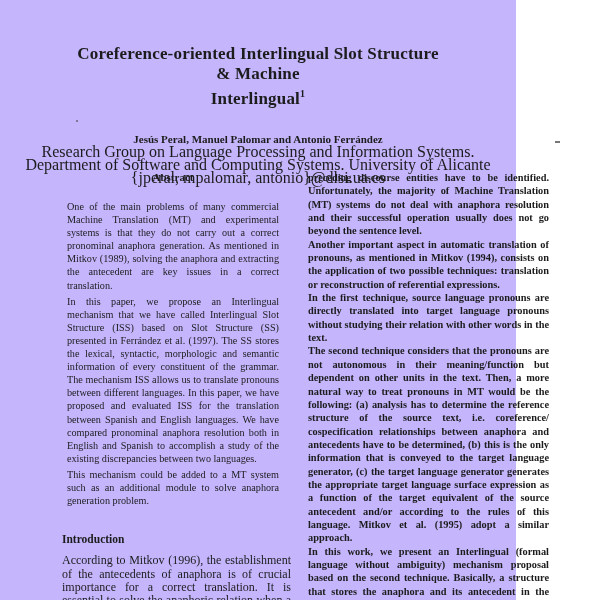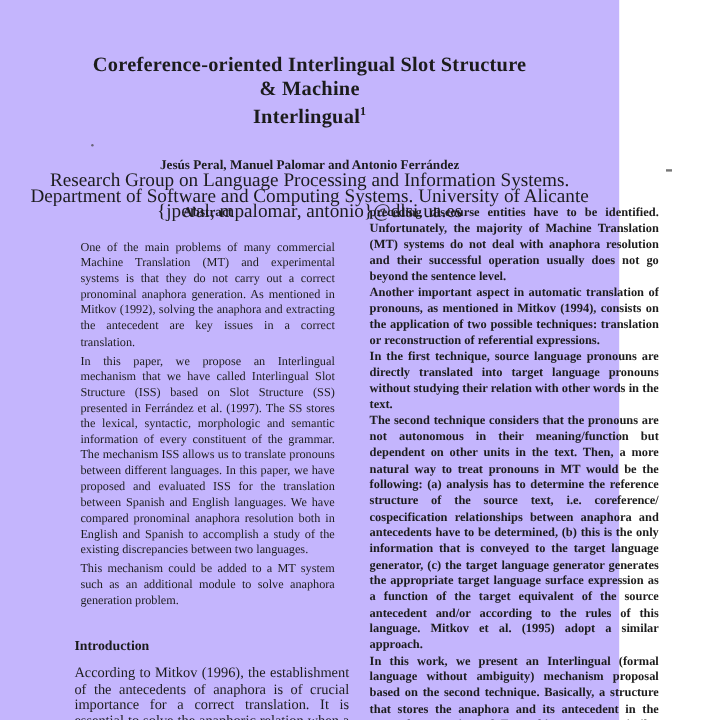--- a/index.html
+++ b/index.html
@@ -95,21 +95,21 @@
     <div class="affil">Research Group on Language Processing and Information Systems.</div>
     <div class="affil">Department of Software and Computing Systems. University of Alicante</div>
     <div class="affil">{jperal, mpalomar, antonio}@dlsi.ua.es</div>
   </div>
 
   <div class="columns">
 
     <div class="col col-left">
       <div class="abstract-block">
         <div class="abstract-heading">Abstract</div>
-        <p>One of the main problems of many commercial Machine Translation (MT) and experimental systems is that they do not carry out a correct pronominal anaphora generation. As mentioned in Mitkov (1992), solving the anaphora and extracting the antecedent are key issues in a correct translation.</p>
+        <p>One of the main problems of many commercial Machine Translation (MT) and experimental systems is that they do not carry out a correct pronominal anaphora generation. As mentioned in Mitkov (1989), solving the anaphora and extracting the antecedent are key issues in a correct translation.</p>
         <p>In this paper, we propose an Interlingual mechanism that we have called Interlingual Slot Structure (ISS) based on Slot Structure (SS) presented in Ferrández et al. (1997). The SS stores the lexical, syntactic, morphologic and semantic information of every constituent of the grammar. The mechanism ISS allows us to translate pronouns between different languages. In this paper, we have proposed and evaluated ISS for the translation between Spanish and English languages. We have compared pronominal anaphora resolution both in English and Spanish to accomplish a study of the existing discrepancies between two languages.</p>
         <p>This mechanism could be added to a MT system such as an additional module to solve anaphora generation problem.</p>
       </div>
       <div class="intro-heading">Introduction</div>
       <p>According to Mitkov (1996), the establishment of the antecedents of anaphora is of crucial importance for a correct translation. It is essential to solve the anaphoric relation when a language is translated into one that marks the pronoun gender,</p>
     </div>
 
     <div class="col col-right">
       <p>preceding discourse entities have to be identified. Unfortunately, the majority of Machine Translation (MT) systems do not deal with anaphora resolution and their successful operation usually does not go beyond the sentence level.</p>
       <p>Another important aspect in automatic translation of pronouns, as mentioned in Mitkov (1994), consists on the application of two possible techniques: translation or reconstruction of referential expressions.</p>

